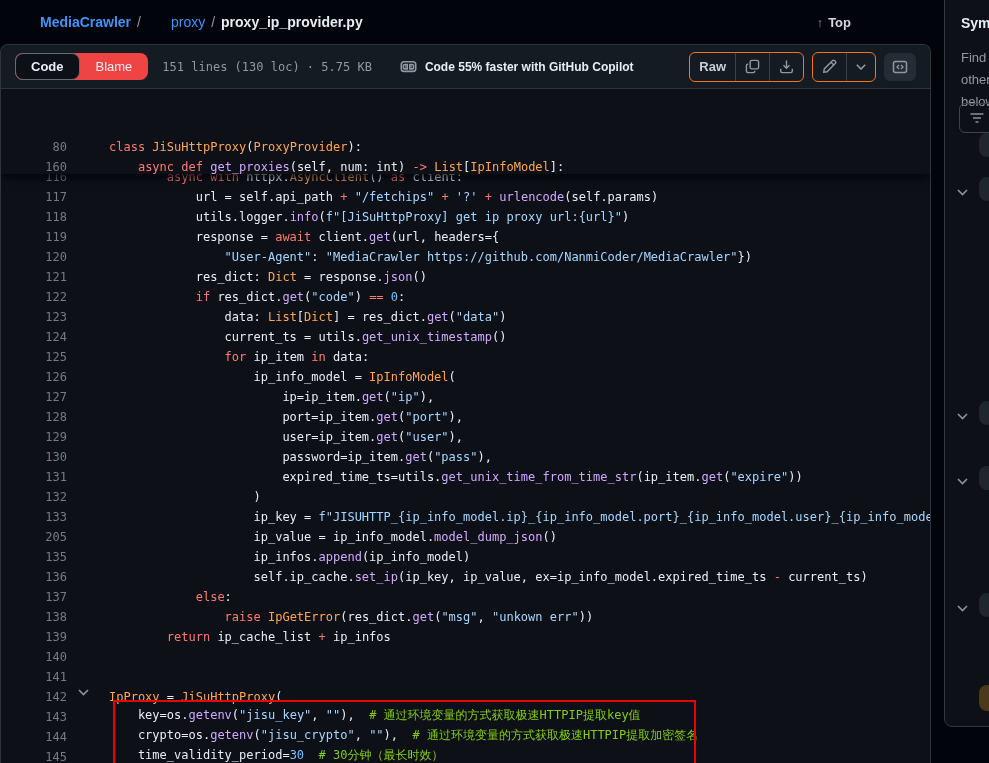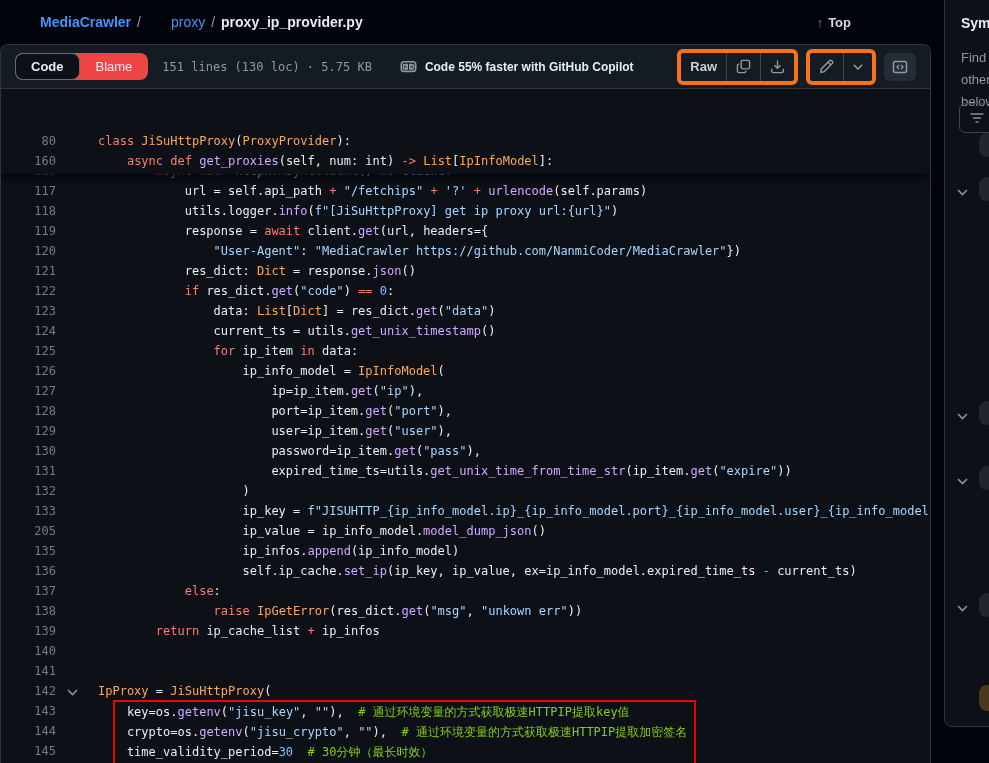--- a/index.html
+++ b/index.html
@@ -39,33 +39,33 @@
   }
   .seg-tabs { display:flex; background:#ef4444; border-radius:8px; margin-left:4px; }
   .seg-tab { font-size:13px; padding:5px 15px; color:#e6edf3; cursor:pointer; border-radius:8px;
     border:1px solid transparent; }
   .seg-tab.active { background:#0d1117; border:1px solid #656c76; font-weight:600; }
   .file-info { font-family:"DejaVu Sans Mono","Liberation Mono",monospace; font-size:12px;
     color:#9198a1; margin-left:14px; }
   .copilot { display:flex; align-items:center; gap:8px; margin-left:28px; cursor:pointer; }
   .copilot-txt { font-size:12px; font-weight:700; color:#e6edf3; }
   .actions { margin-left:auto; display:flex; align-items:center; gap:8px; margin-right:4px; }
-  .btn-group { display:flex; border:4px solid #f97316; border-radius:6px; overflow:hidden; }
+  .btn-group { display:flex; border:1px solid #f97316; border-radius:6px; overflow:hidden; }
   .gbtn { height:28px; display:flex; align-items:center; justify-content:center;
     padding:0 9px; color:#c9d1d9; font-size:13px; font-weight:600; cursor:pointer;
     border-left:1px solid #3d444d; background:transparent; }
   .gbtn:first-child { border-left:none; }
   .sq-btn { width:32px; height:28px; display:flex; align-items:center; justify-content:center;
     border-radius:6px; cursor:pointer; }
   .sq-btn.selected { background:#262c36; }
   .icon-svg { stroke:#9198a1; fill:none; stroke-width:1.5; }
   
   .code-pane { position:absolute; left:0; top:89px; width:929px; height:673px; overflow:hidden; }
   .code-body { padding-top:30px; position:relative; }
-  .row { height:20px; display:flex; align-items:flex-start; }
+  .row { height:20px; display:flex; align-items:flex-end;margin-left:11px; }
   .ln { flex:none; width:55px; text-align:right;
     font-family:"DejaVu Sans Mono","Liberation Mono",monospace; font-size:12px;
     color:#747b84; cursor:pointer; }
   .chev-cell { flex:none; width:42px; height:20px; position:relative; }
   .chev-cell svg { position:absolute; left:11px; top:5px; }
   .codeline { white-space:pre; font-family:"DejaVu Sans Mono","Liberation Mono",monospace;
     font-size:12px; color:#e6edf3; }
   .t-k { color:#ff7b72; } 
   .t-e { color:#ffa657; } 
   .t-f { color:#d2a8ff; } 

